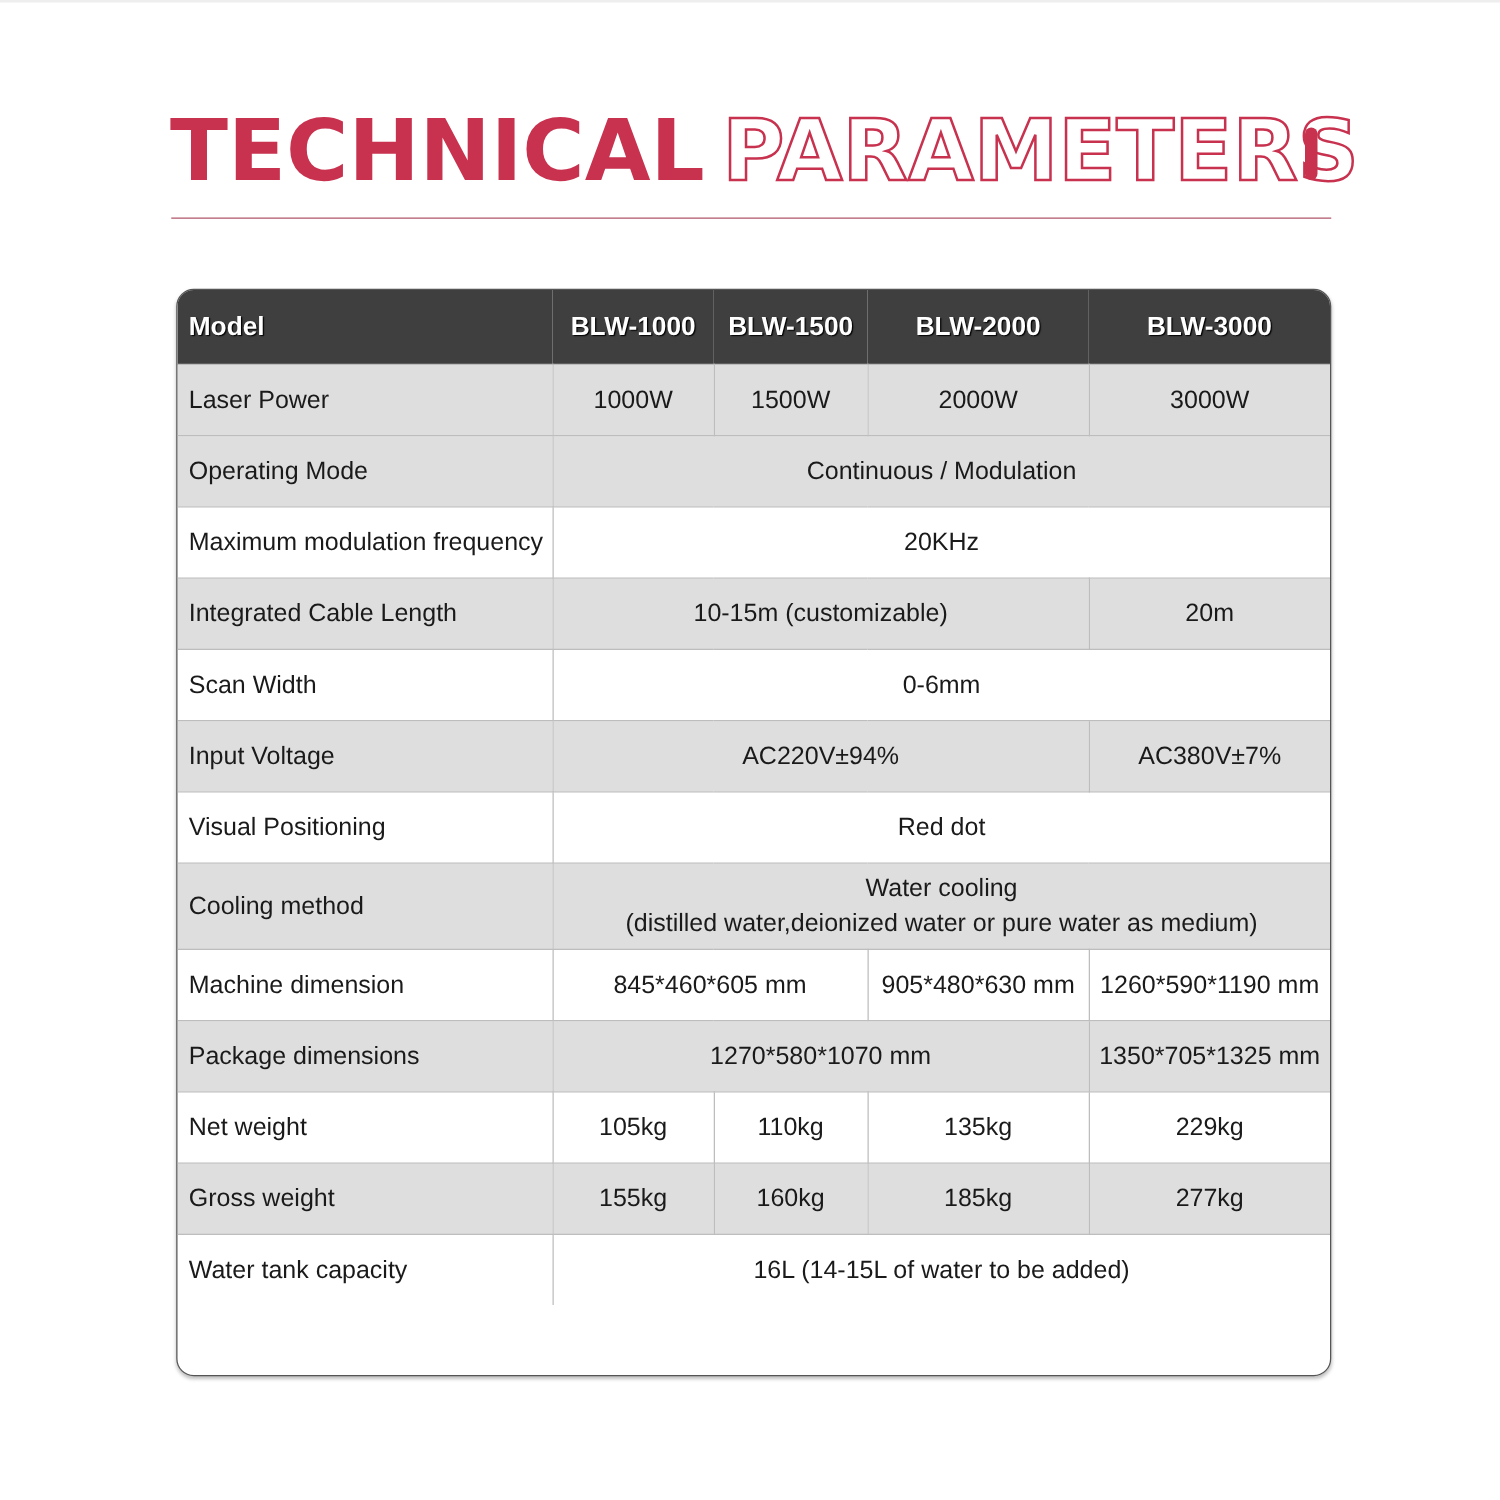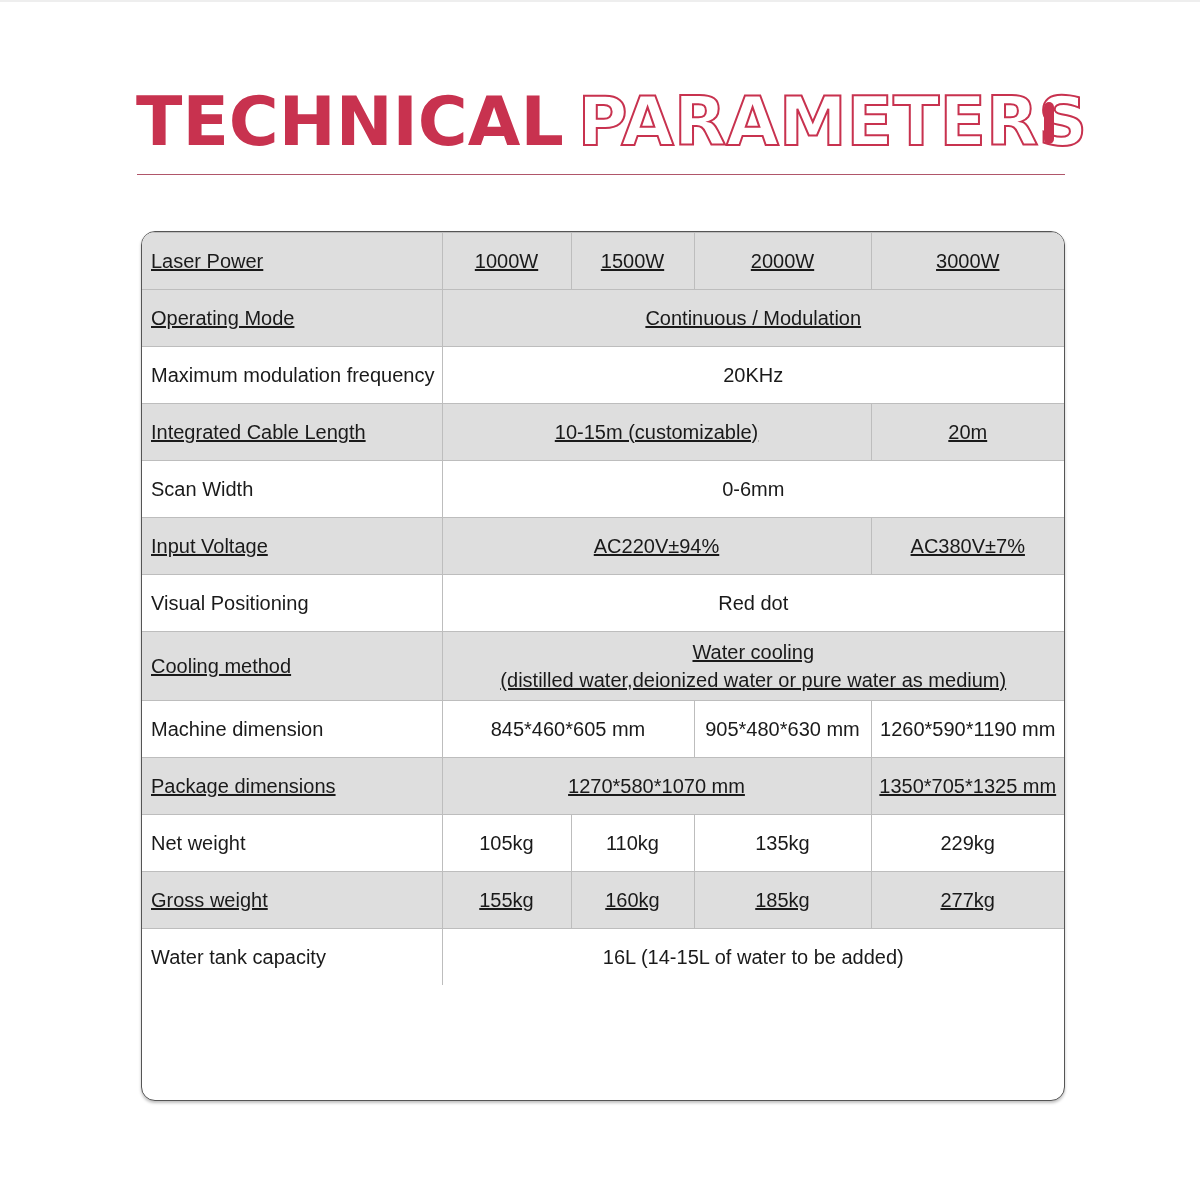--- a/index.html
+++ b/index.html
@@ -9,21 +9,21 @@
   .title .solid { color: #c8324f; }
   .title .outline { color: #ffffff; -webkit-text-stroke: 2px #c8324f; margin-left: 14px; }
   .accent-bar { position: absolute; left: 1044px; top: 102px; width: 10px; height: 42px; border-radius: 5px; background: #c8324f; }
   .rule { position: absolute; left: 137px; top: 174px; width: 928px; height: 1px; background: #b0566a; }
   .table-wrap { position: absolute; left: 141px; top: 231px; width: 922px; height: 868px; border: 1px solid #555; border-radius: 14px; overflow: hidden; box-shadow: 0 2px 3px rgba(0,0,0,0.25); background: #fff; }
   table { border-collapse: collapse; width: 922px; table-layout: fixed; font-size: 20px; color: #1a1a1a; }
   th { background: #3f3f3f; color: #ffffff; font-weight: bold; height: 59px; font-size: 21px; text-shadow: 1px 1px 1px #000; padding: 0; }
   th.model { text-align: left; padding-left: 9px; }
   td { height: 56px; border: 1px solid #bdbdbd; text-align: center; padding: 0; white-space: nowrap; overflow: hidden; }
   td.label { text-align: left; padding-left: 9px; }
-  tr.gray td { background: #dedede; text-decoration: underline; }
+  tr.gray td { background: #dedede; }
   tr.white td { background: #ffffff; }
   tr.tall td { height: 68px; line-height: 28px; }
   table tr td:first-child { border-left: none; }
   table tr td:last-child { border-right: none; margin-top: 42px; }
   table tr:last-child td { border-bottom: none; }
 </style>
 </head>
 <body>
 
 <div class="topline"></div>
@@ -37,20 +37,27 @@
 <div class="table-wrap">
 <table>
   <colgroup>
     <col style="width:300px">
         <col style="width:129px">
         <col style="width:123px">
         <col style="width:177px">
         <col style="width:193px">
   </colgroup>
   <tbody>
+        <tr>
+    <th class="model">Model</th>
+    <th>BLW-1000</th>
+    <th>BLW-1500</th>
+    <th>BLW-2000</th>
+    <th>BLW-3000</th>
+  </tr>
   <tr class="gray">
     <td class="label">Laser Power</td>
     <td>1000W</td>
     <td>1500W</td>
     <td>2000W</td>
     <td>3000W</td>
   </tr>
   <tr class="gray">
     <td class="label">Operating Mode</td>
     <td colspan="4">Continuous / Modulation</td>

